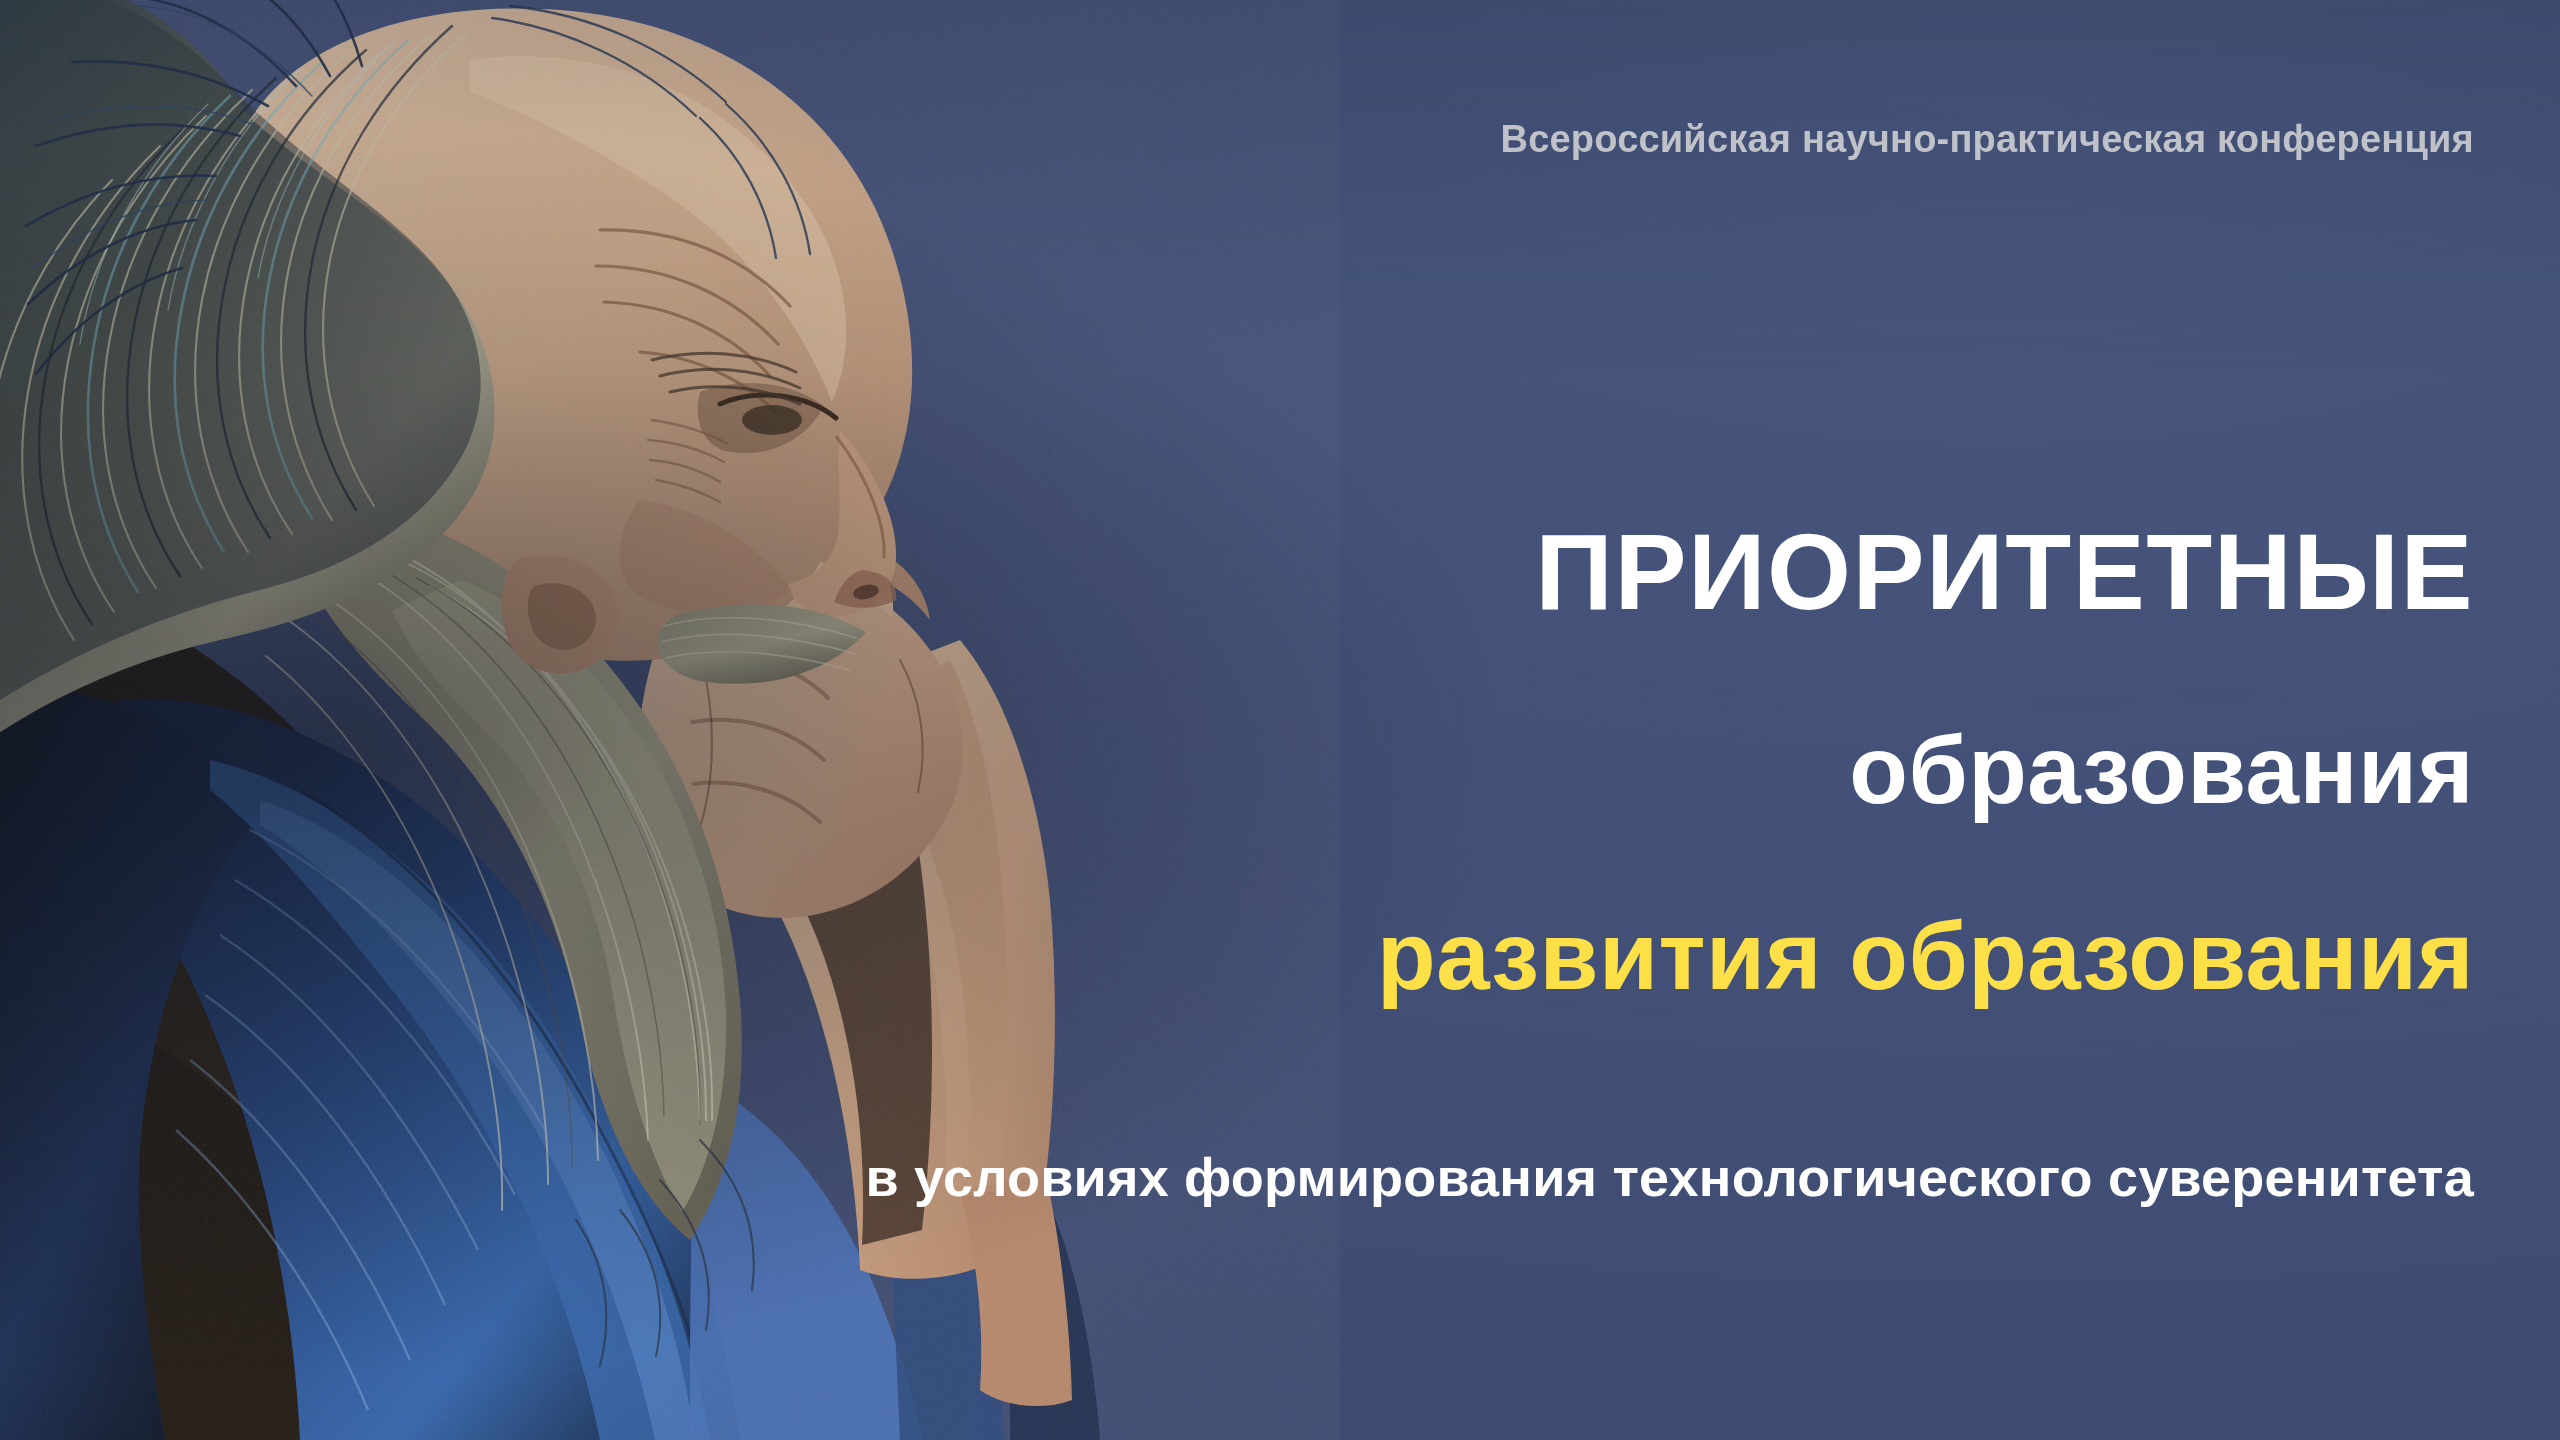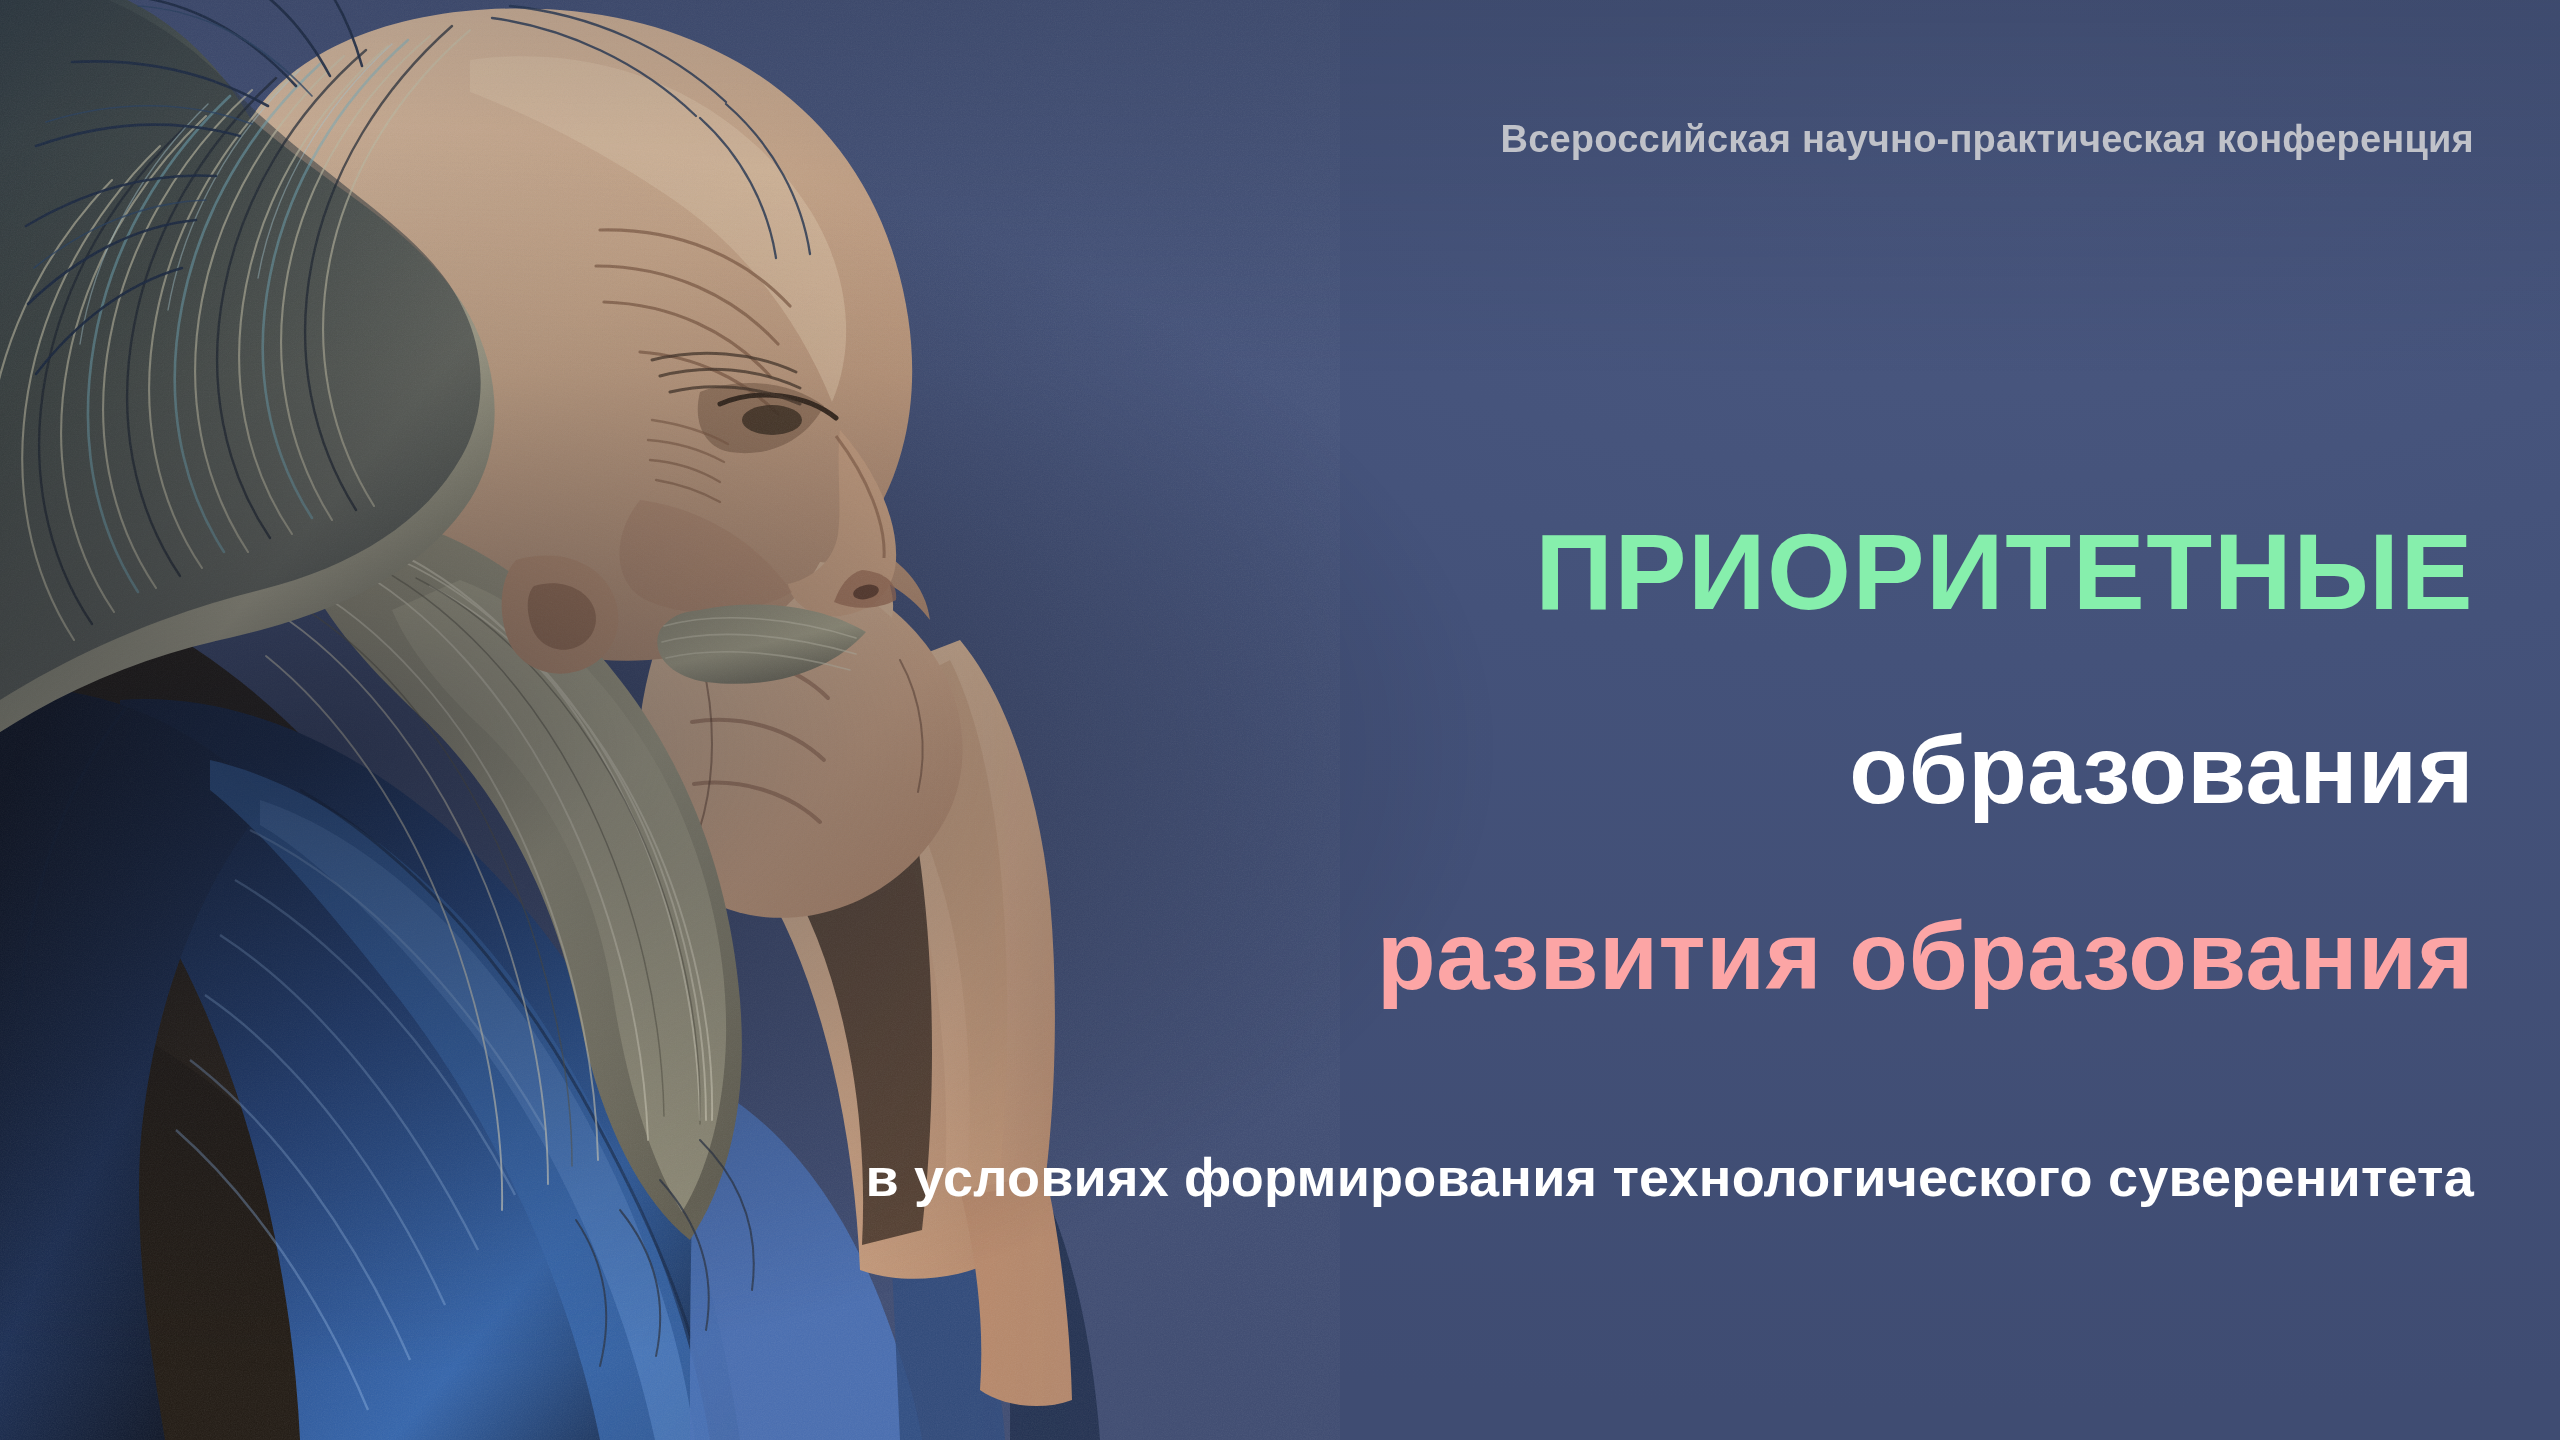--- a/index.html
+++ b/index.html
@@ -61,21 +61,21 @@
     text-align: right;
   }
 
   .title-1 {
     position: absolute;
     right: 90px;
     top: 518px;
     font-size: 108px;
     line-height: 1.0;
     font-weight: 700;
-    color: #86efac;
+    color: #ffffff;
     letter-spacing: 1.5px;
     white-space: nowrap;
     text-align: right;
   }
   .title-2 {
     position: absolute;
     right: 90px;
     top: 722px;
     font-size: 96px;
     line-height: 1.0;
@@ -85,21 +85,21 @@
     white-space: nowrap;
     text-align: right;
   }
   .title-3 {
     position: absolute;
     right: 90px;
     top: 908px;
     font-size: 96px;
     line-height: 1.0;
     font-weight: 700;
-    color: #fca5a5;
+    color: #fde047;
     letter-spacing: 0.5px;
     white-space: nowrap;
     text-align: right;
   }
   .subtitle {
     position: absolute;
     right: 90px;
     top: 1150px;
     font-size: 54px;
     line-height: 1.0;

